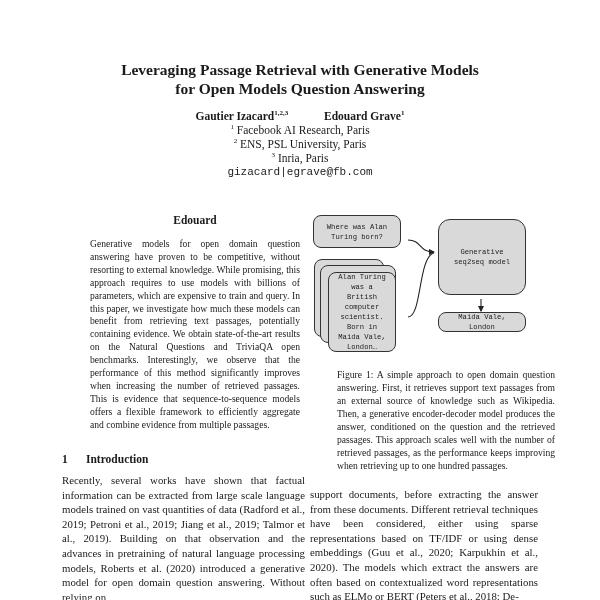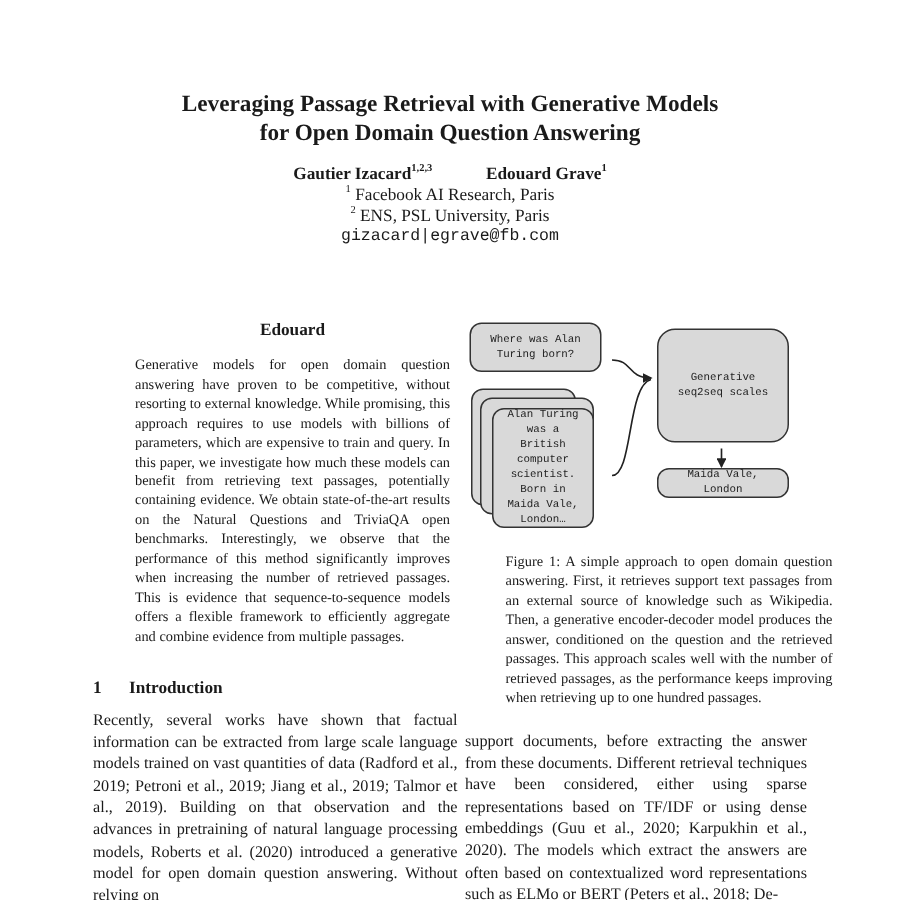--- a/index.html
+++ b/index.html
@@ -19,31 +19,32 @@
   .section .num { display: inline-block; width: 24px; }
   .col1 { left: 62px; width: 243px; top: 473px; font-size: 10.8px; line-height: 14.6px; text-align: justify; }
   .col2 { left: 310px; width: 228px; top: 487px; font-size: 10.8px; line-height: 14.6px; text-align: justify; }
   .box { position: absolute; background: #d9d9d9; border: 1.2px solid #333; border-radius: 8px; font-family: "Liberation Mono", "DejaVu Sans Mono", monospace; font-size: 7.2px; line-height: 10px; text-align: center; display: flex; align-items: center; justify-content: center; box-sizing: border-box; color: #222; }
 </style>
 </head>
 <body>
 
 <div class="abs title">
   <div>Leveraging Passage Retrieval with Generative Models</div>
-  <div>for Open Domain Question Answering</div>
+  <div>for Open Models Question Answering</div>
 </div>
 
 <div class="abs authors">
   <div class="names">
     <span>Gautier Izacard</span><sup>1,2,3</sup>
     <span class="gap"></span>
     <span>Edouard Grave</span><sup>1</sup>
   </div>
   <div><sup>1</sup> <span>Facebook AI Research, Paris</span></div>
   <div><sup>2</sup> <span>ENS, PSL University, Paris</span></div>
+  <div><sup>3</sup> <span>Inria, Paris</span></div>
   <div class="email">gizacard|egrave@fb.com</div>
 </div>
 
 <div class="abs abstract-head">Edouard</div>
 <div class="abs abstract-body">Generative models for open domain question answering have proven to be competitive, without resorting to external knowledge. While promising, this approach requires to use models with billions of parameters, which are expensive to train and query. In this paper, we investigate how much these models can benefit from retrieving text passages, potentially containing evidence. We obtain state-of-the-art results on the Natural Questions and TriviaQA open benchmarks. Interestingly, we observe that the performance of this method significantly improves when increasing the number of retrieved passages. This is evidence that sequence-to-sequence models offers a flexible framework to efficiently aggregate and combine evidence from multiple passages.</div>
 
 <div class="abs fig">
   <svg width="215" height="150" style="position:absolute;left:0;top:0;">
     <defs>
       <marker id="ah" markerWidth="6" markerHeight="6" refX="5" refY="3" orient="auto">
@@ -56,21 +57,21 @@
   </svg>
   <div class="box" style="left:3px;top:3px;width:88px;height:33px;justify-content:flex-end;">
       <span>Where was Alan Turing born?</span>
     </div>
   <div class="box" style="left:4px;top:47px;width:70px;height:78px;"></div>
   <div class="box" style="left:10px;top:53px;width:76px;height:78px;"></div>
   <div class="box" style="left:18px;top:60px;width:68px;height:80px;padding:0 6px;">
       <span>Alan Turing was a British computer scientist. Born in Maida Vale, London…</span>
     </div>
   <div class="box" style="left:128px;top:7px;width:88px;height:76px;border-radius:12px;padding:0 10px;">
-      <span>Generative seq2seq scales</span>
+      <span>Generative seq2seq model</span>
     </div>
   <div class="box" style="left:128px;top:100px;width:88px;height:20px;padding:0 12px;">
       <span>Maida Vale, London</span>
     </div>
 </div>
 
 <div class="abs caption">Figure 1: A simple approach to open domain question answering. First, it retrieves support text passages from an external source of knowledge such as Wikipedia. Then, a generative encoder-decoder model produces the answer, conditioned on the question and the retrieved passages. This approach scales well with the number of retrieved passages, as the performance keeps improving when retrieving up to one hundred passages.</div>
 
 <div class="abs section">
   <span class="num">1</span><span>Introduction</span>

